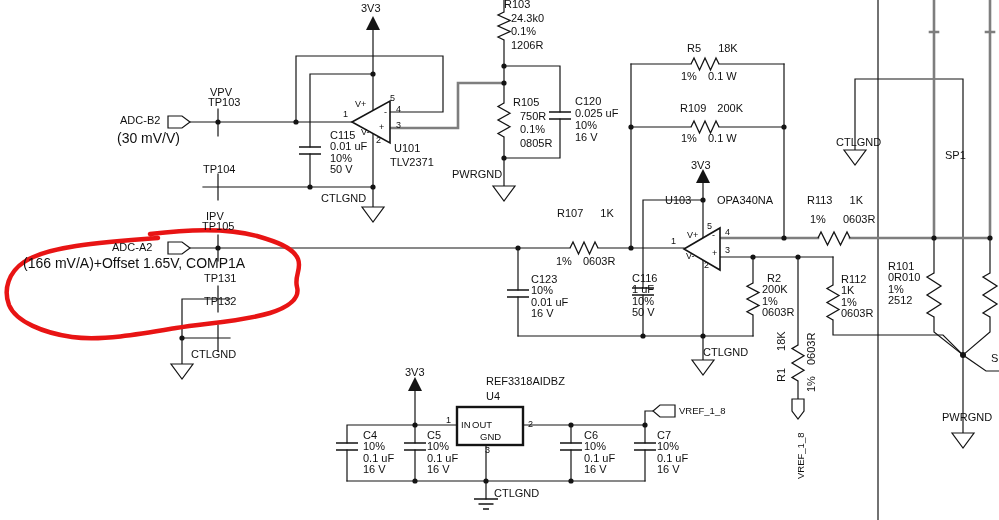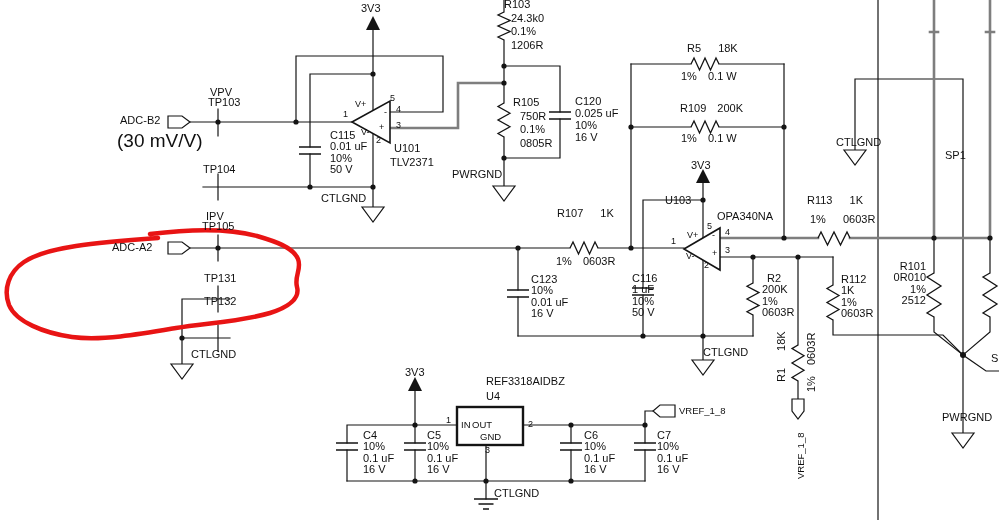--- a/index.html
+++ b/index.html
@@ -1,32 +1,32 @@
 <!DOCTYPE html>
 <html><head>
 <meta charset="utf-8">
 <style>
   html,body{margin:0;padding:0;background:#ffffff;}
   .sheet{position:relative;width:999px;height:520px;background:#fff;overflow:hidden;
          font-family:"Liberation Sans",sans-serif;color:#101010;}
   .sheet svg{position:absolute;left:0;top:0;}
   .lbl{position:absolute;font-size:11px;line-height:1.05;white-space:nowrap;}
-  .big{font-size:19px;}
+  .big{font-size:14px;}
   .sm{font-size:9.5px;}
   .pin{font-size:9px;}
   .stack span{display:block;}
   .lh11 span{line-height:11.3px;}
   .lh12 span{line-height:12px;}
   .lh13 span{line-height:13.5px;}
   .ind{margin-left:7px;}
   .row span{display:inline-block;}
   .gap8 span{margin-right:8px;}
   .gap14 span{margin-right:14px;}
   .rot{transform:rotate(-90deg);transform-origin:0 0;}
-  .ctr{text-align:right;width:38px;}
+  .ctr{text-align:left;width:38px;}
 </style>
 </head>
 <body>
 
 <div class="sheet">
 
 <svg width="999" height="520" viewBox="0 0 999 520">
 
   <g stroke="#141414" stroke-width="1.2" fill="none" stroke-linecap="square">
     <path d="M190,122 H352"></path>
@@ -223,20 +223,21 @@
   <span>200K</span>
 </div>
 <div class="lbl row gap8" style="left:681px;top:133px">
   <span>1%</span>
   <span>0.1 W</span>
 </div>
 
 <div class="lbl" style="left:206px;top:211px">IPV</div>
 <div class="lbl" style="left:202px;top:221px">TP105</div>
 <div class="lbl" style="left:112px;top:242px">ADC-A2</div>
+<div class="lbl big" style="left:23px;top:256px">(166 mV/A)+Offset 1.65V, COMP1A</div>
 <div class="lbl" style="left:204px;top:273px">TP131</div>
 <div class="lbl" style="left:204px;top:296px">TP132</div>
 <div class="lbl" style="left:191px;top:349px">CTLGND</div>
 
 <div class="lbl row gap14" style="left:557px;top:208px">
   <span>R107</span>
   <span>1K</span>
 </div>
 <div class="lbl row gap8" style="left:556px;top:256px">
   <span>1%</span>
@@ -249,21 +250,21 @@
   <span>16 V</span>
 </div>
 <div class="lbl stack lh11" style="left:632px;top:273px">
   <span>C116</span>
   <span>1 uF</span>
   <span>10%</span>
   <span>50 V</span>
 </div>
 <div class="lbl" style="left:691px;top:160px">3V3</div>
 <div class="lbl" style="left:665px;top:195px">U103</div>
-<div class="lbl" style="left:717px;top:211px">OPA340NA</div>
+<div class="lbl" style="left:717px;top:195px">OPA340NA</div>
 <div class="lbl" style="left:703px;top:347px">CTLGND</div>
 
 <div class="lbl pin" style="left:687px;top:231px">V+</div>
 <div class="lbl pin" style="left:686px;top:252px">V-</div>
 <div class="lbl pin" style="left:671px;top:237px">1</div>
 <div class="lbl pin" style="left:707px;top:222px">5</div>
 <div class="lbl pin" style="left:725px;top:228px">4</div>
 <div class="lbl pin" style="left:712px;top:231px">-</div>
 <div class="lbl pin" style="left:725px;top:246px">3</div>
 <div class="lbl pin" style="left:712px;top:249px">+</div>

